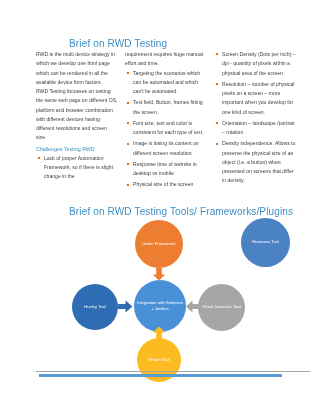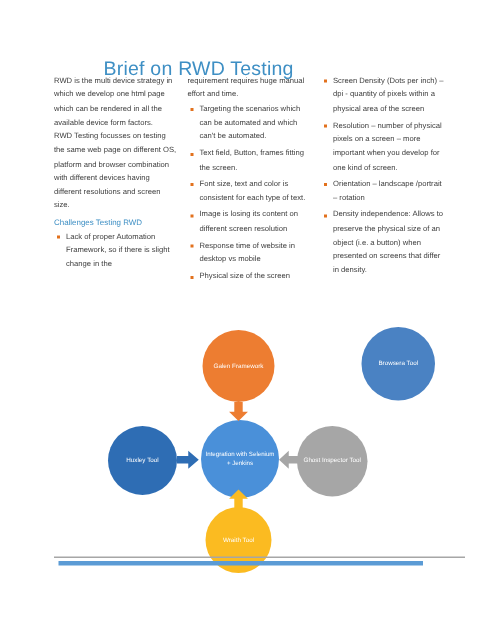--- a/index.html
+++ b/index.html
@@ -18,21 +18,21 @@
 
   .page {
     position: absolute;
     inset: 0;
     background: #ffffff;
   }
 
   
   .section-heading {
     color: #3e8fc4;
-    font-size: 13px;
+    font-size: 10px;
     letter-spacing: 0.15px;
     font-weight: 400;
     padding-left: 32px;
   }
 
   #sec1-heading {
     position: absolute;
     left: 37px;
     top: 38px;
   }
@@ -218,20 +218,21 @@
       <ul class="bullets">
         <li>Screen Density (Dots per inch) – dpi - quantity of pixels within a physical area of the screen</li>
         <li>Resolution – number of physical pixels on a screen – more important when you develop for one kind of screen.</li>
         <li>Orientation – landscape /portrait – rotation</li>
         <li>Density independence: Allows to preserve the physical size of an object (i.e. a button) when presented on screens that differ in density.</li>
       </ul>
     </div>
 
   </div>
 
+  <div class="section-heading" id="sec2-heading">Brief on RWD Testing Tools/ Frameworks/Plugins</div>
 
   <div class="diagram">
 
     <div class="circle c-galen">
       <span>Galen Framework</span>
     </div>
 
     <div class="circle c-browsera">
       <span>Browsera Tool</span>
     </div>

